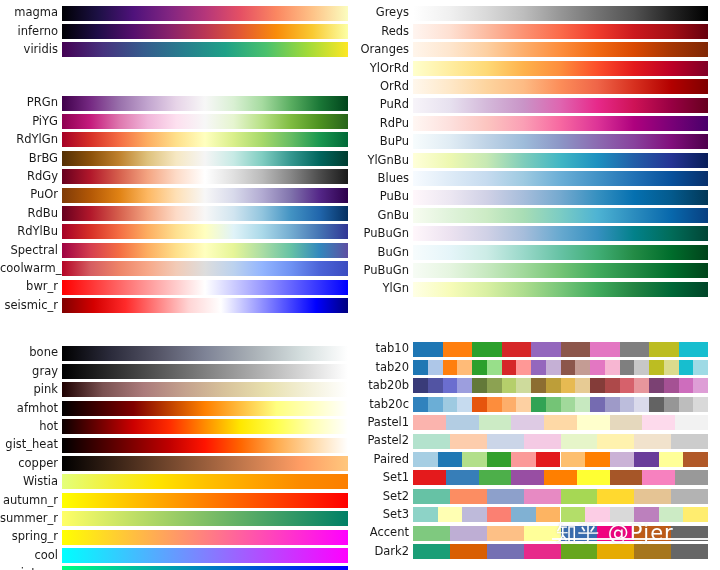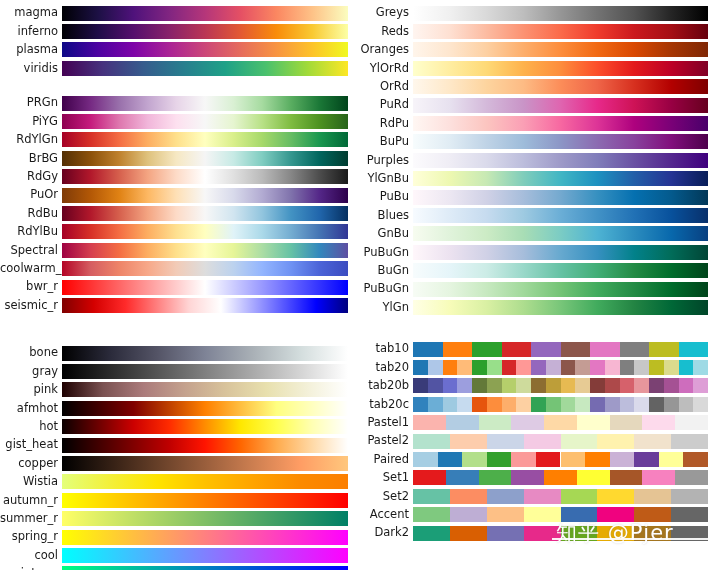--- a/index.html
+++ b/index.html
@@ -71,24 +71,20 @@
     <div class="group" style="top: 4px; width: 100%;">
       <div class="row">
         <div class="label">magma</div>
         <div class="bar" style="background: linear-gradient(to right, rgb(0, 0, 4), rgb(28, 16, 68), rgb(79, 18, 123), rgb(129, 37, 129), rgb(181, 54, 122), rgb(229, 80, 100), rgb(251, 135, 97), rgb(254, 194, 135), rgb(251, 253, 191));"></div>
       </div>
       <div class="row">
         <div class="label">inferno</div>
         <div class="bar" style="background: linear-gradient(to right, rgb(0, 0, 4), rgb(31, 12, 72), rgb(85, 15, 109), rgb(136, 34, 106), rgb(186, 54, 85), rgb(227, 89, 51), rgb(249, 140, 10), rgb(249, 201, 50), rgb(252, 255, 164));"></div>
       </div>
       <div class="row">
-        <div class="label">plasma</div>
-        <div class="bar" style="background: linear-gradient(to right, rgb(13, 8, 135), rgb(76, 2, 161), rgb(126, 3, 168), rgb(170, 35, 149), rgb(204, 71, 120), rgb(230, 108, 92), rgb(248, 148, 65), rgb(253, 195, 40), rgb(240, 249, 33));"></div>
-      </div>
-      <div class="row">
         <div class="label">viridis</div>
         <div class="bar" style="background: linear-gradient(to right, rgb(68, 1, 84), rgb(70, 50, 126), rgb(54, 92, 141), rgb(39, 127, 142), rgb(31, 161, 135), rgb(74, 193, 109), rgb(160, 218, 57), rgb(253, 231, 37));"></div>
       </div>
     </div>
     <div class="group" style="top: 94px; width: 100%;">
       <div class="row">
         <div class="label">PRGn</div>
         <div class="bar" style="background: linear-gradient(to right, rgb(64, 0, 75), rgb(118, 42, 131), rgb(153, 112, 171), rgb(194, 165, 207), rgb(231, 212, 232), rgb(247, 247, 247), rgb(217, 240, 211), rgb(166, 219, 160), rgb(90, 174, 97), rgb(27, 120, 55), rgb(0, 68, 27));"></div>
       </div>
       <div class="row">
@@ -219,34 +215,30 @@
       </div>
       <div class="row">
         <div class="label">RdPu</div>
         <div class="bar" style="background: linear-gradient(to right, rgb(255, 247, 243), rgb(253, 224, 221), rgb(252, 197, 192), rgb(250, 159, 181), rgb(247, 104, 161), rgb(221, 52, 151), rgb(174, 1, 126), rgb(122, 1, 119), rgb(73, 0, 106));"></div>
       </div>
       <div class="row">
         <div class="label">BuPu</div>
         <div class="bar" style="background: linear-gradient(to right, rgb(247, 252, 253), rgb(224, 236, 244), rgb(191, 211, 230), rgb(158, 188, 218), rgb(140, 150, 198), rgb(140, 107, 177), rgb(136, 65, 157), rgb(129, 15, 124), rgb(77, 0, 75));"></div>
       </div>
       <div class="row">
-        <div class="label">Purples</div>
-        <div class="bar" style="background: linear-gradient(to right, rgb(252, 251, 253), rgb(239, 237, 245), rgb(218, 218, 235), rgb(188, 189, 220), rgb(158, 154, 200), rgb(128, 125, 186), rgb(106, 81, 163), rgb(84, 39, 143), rgb(63, 0, 125));"></div>
-      </div>
-      <div class="row">
         <div class="label">YlGnBu</div>
         <div class="bar" style="background: linear-gradient(to right, rgb(255, 255, 217), rgb(237, 248, 177), rgb(199, 233, 180), rgb(127, 205, 187), rgb(65, 182, 196), rgb(29, 145, 192), rgb(34, 94, 168), rgb(37, 52, 148), rgb(8, 29, 88));"></div>
       </div>
       <div class="row">
+        <div class="label">Blues</div>
+        <div class="bar" style="background: linear-gradient(to right, rgb(247, 251, 255), rgb(222, 235, 247), rgb(198, 219, 239), rgb(158, 202, 225), rgb(107, 174, 214), rgb(66, 146, 198), rgb(33, 113, 181), rgb(8, 81, 156), rgb(8, 48, 107));"></div>
+      </div>
+      <div class="row">
         <div class="label">PuBu</div>
         <div class="bar" style="background: linear-gradient(to right, rgb(255, 247, 251), rgb(236, 231, 242), rgb(208, 209, 230), rgb(166, 189, 219), rgb(116, 169, 207), rgb(54, 144, 192), rgb(5, 112, 176), rgb(4, 90, 141), rgb(2, 56, 88));"></div>
-      </div>
-      <div class="row">
-        <div class="label">Blues</div>
-        <div class="bar" style="background: linear-gradient(to right, rgb(247, 251, 255), rgb(222, 235, 247), rgb(198, 219, 239), rgb(158, 202, 225), rgb(107, 174, 214), rgb(66, 146, 198), rgb(33, 113, 181), rgb(8, 81, 156), rgb(8, 48, 107));"></div>
       </div>
       <div class="row">
         <div class="label">GnBu</div>
         <div class="bar" style="background: linear-gradient(to right, rgb(247, 252, 240), rgb(224, 243, 219), rgb(204, 235, 197), rgb(168, 221, 181), rgb(123, 204, 196), rgb(78, 179, 211), rgb(43, 140, 190), rgb(8, 104, 172), rgb(8, 64, 129));"></div>
       </div>
       <div class="row">
         <div class="label">PuBuGn</div>
         <div class="bar" style="background: linear-gradient(to right, rgb(255, 247, 251), rgb(236, 226, 240), rgb(208, 209, 230), rgb(166, 189, 219), rgb(103, 169, 207), rgb(54, 144, 192), rgb(2, 129, 138), rgb(1, 108, 89), rgb(1, 70, 54));"></div>
       </div>
       <div class="row">
@@ -418,20 +410,37 @@
           <div class="seg" style="left: 12.5%; width: 12.5%; background: rgb(252, 141, 98);"></div>
           <div class="seg" style="left: 25%; width: 12.5%; background: rgb(141, 160, 203);"></div>
           <div class="seg" style="left: 37.5%; width: 12.5%; background: rgb(231, 138, 195);"></div>
           <div class="seg" style="left: 50%; width: 12.5%; background: rgb(166, 216, 84);"></div>
           <div class="seg" style="left: 62.5%; width: 12.5%; background: rgb(255, 217, 47);"></div>
           <div class="seg" style="left: 75%; width: 12.5%; background: rgb(229, 196, 148);"></div>
           <div class="seg" style="left: 87.5%; width: 12.5%; background: rgb(179, 179, 179);"></div>
         </div>
       </div>
       <div class="row">
+        <div class="label">Set3</div>
+        <div class="bar">
+          <div class="seg" style="left: 0%; width: 8.33333%; background: rgb(141, 211, 199);"></div>
+          <div class="seg" style="left: 8.33333%; width: 8.33333%; background: rgb(255, 255, 179);"></div>
+          <div class="seg" style="left: 16.6667%; width: 8.33333%; background: rgb(190, 186, 218);"></div>
+          <div class="seg" style="left: 25%; width: 8.33333%; background: rgb(251, 128, 114);"></div>
+          <div class="seg" style="left: 33.3333%; width: 8.33333%; background: rgb(128, 177, 211);"></div>
+          <div class="seg" style="left: 41.6667%; width: 8.33333%; background: rgb(253, 180, 98);"></div>
+          <div class="seg" style="left: 50%; width: 8.33333%; background: rgb(179, 222, 105);"></div>
+          <div class="seg" style="left: 58.3333%; width: 8.33333%; background: rgb(252, 205, 229);"></div>
+          <div class="seg" style="left: 66.6667%; width: 8.33333%; background: rgb(217, 217, 217);"></div>
+          <div class="seg" style="left: 75%; width: 8.33333%; background: rgb(188, 128, 189);"></div>
+          <div class="seg" style="left: 83.3333%; width: 8.33333%; background: rgb(204, 235, 197);"></div>
+          <div class="seg" style="left: 91.6667%; width: 8.33333%; background: rgb(255, 237, 111);"></div>
+        </div>
+      </div>
+      <div class="row">
         <div class="label">Accent</div>
         <div class="bar">
           <div class="seg" style="left: 0%; width: 12.5%; background: rgb(127, 201, 127);"></div>
           <div class="seg" style="left: 12.5%; width: 12.5%; background: rgb(190, 174, 212);"></div>
           <div class="seg" style="left: 25%; width: 12.5%; background: rgb(253, 192, 134);"></div>
           <div class="seg" style="left: 37.5%; width: 12.5%; background: rgb(255, 255, 153);"></div>
           <div class="seg" style="left: 50%; width: 12.5%; background: rgb(56, 108, 176);"></div>
           <div class="seg" style="left: 62.5%; width: 12.5%; background: rgb(240, 2, 127);"></div>
           <div class="seg" style="left: 75%; width: 12.5%; background: rgb(191, 91, 23);"></div>
           <div class="seg" style="left: 87.5%; width: 12.5%; background: rgb(102, 102, 102);"></div>

